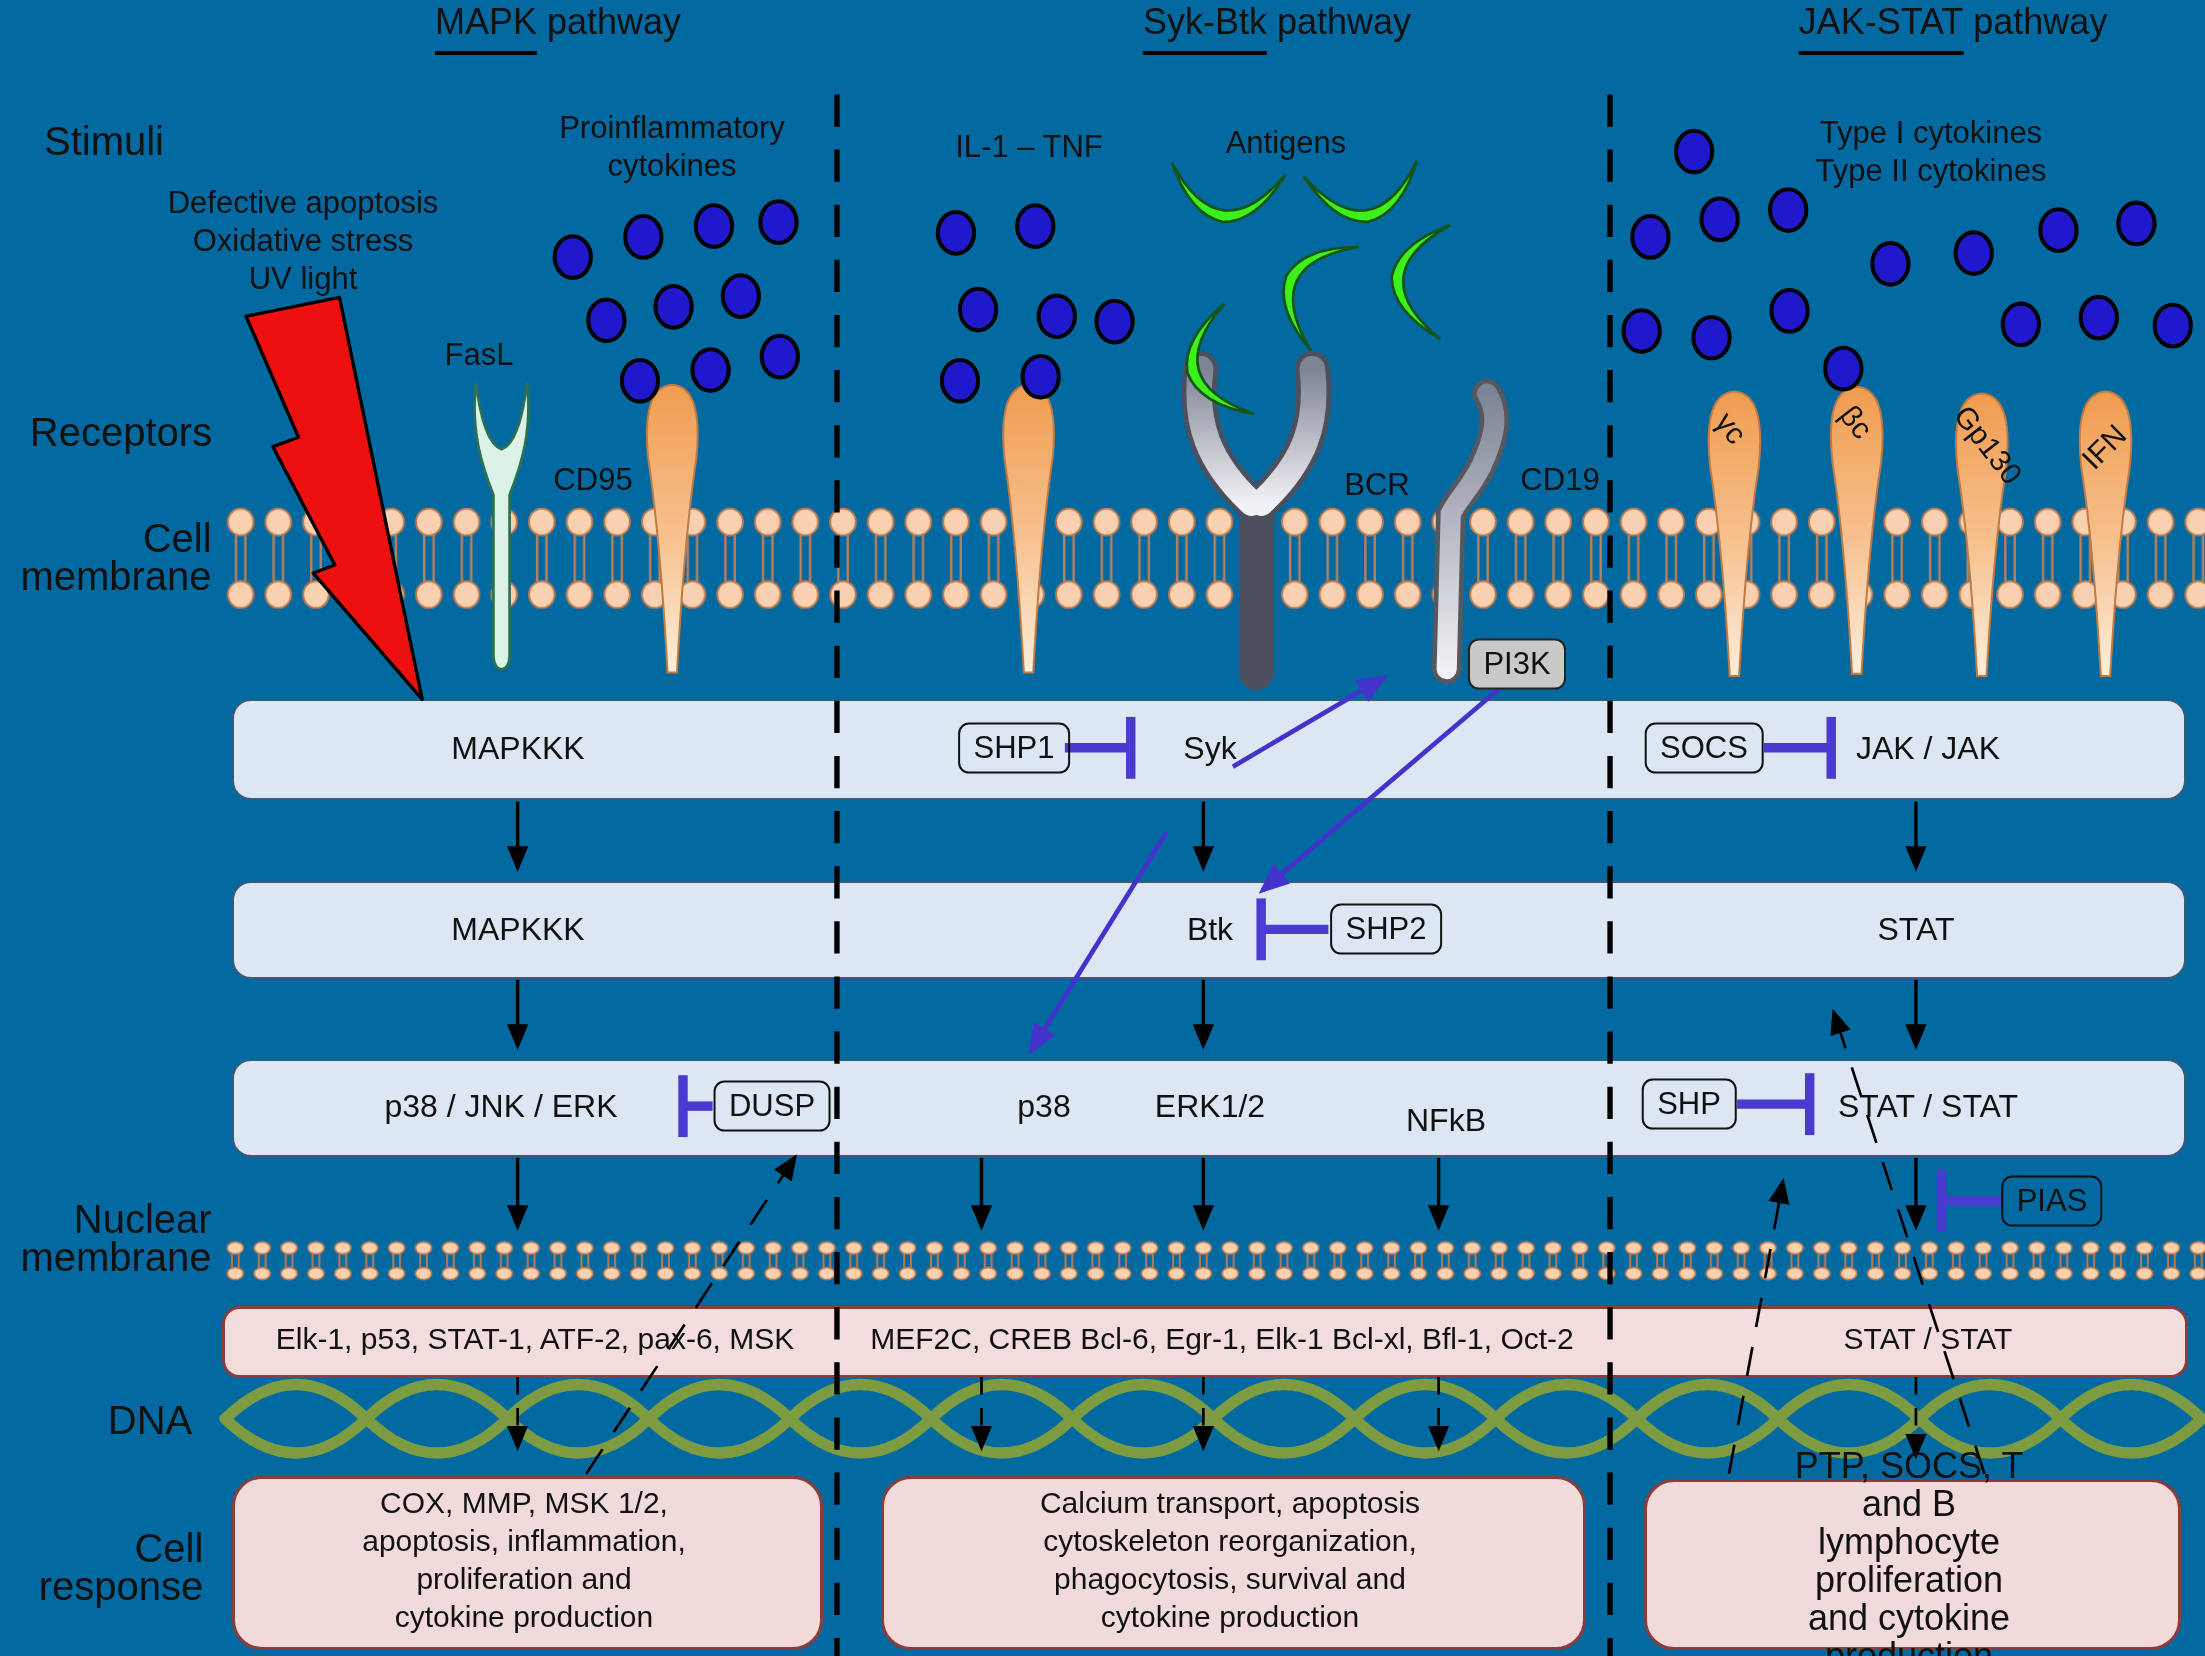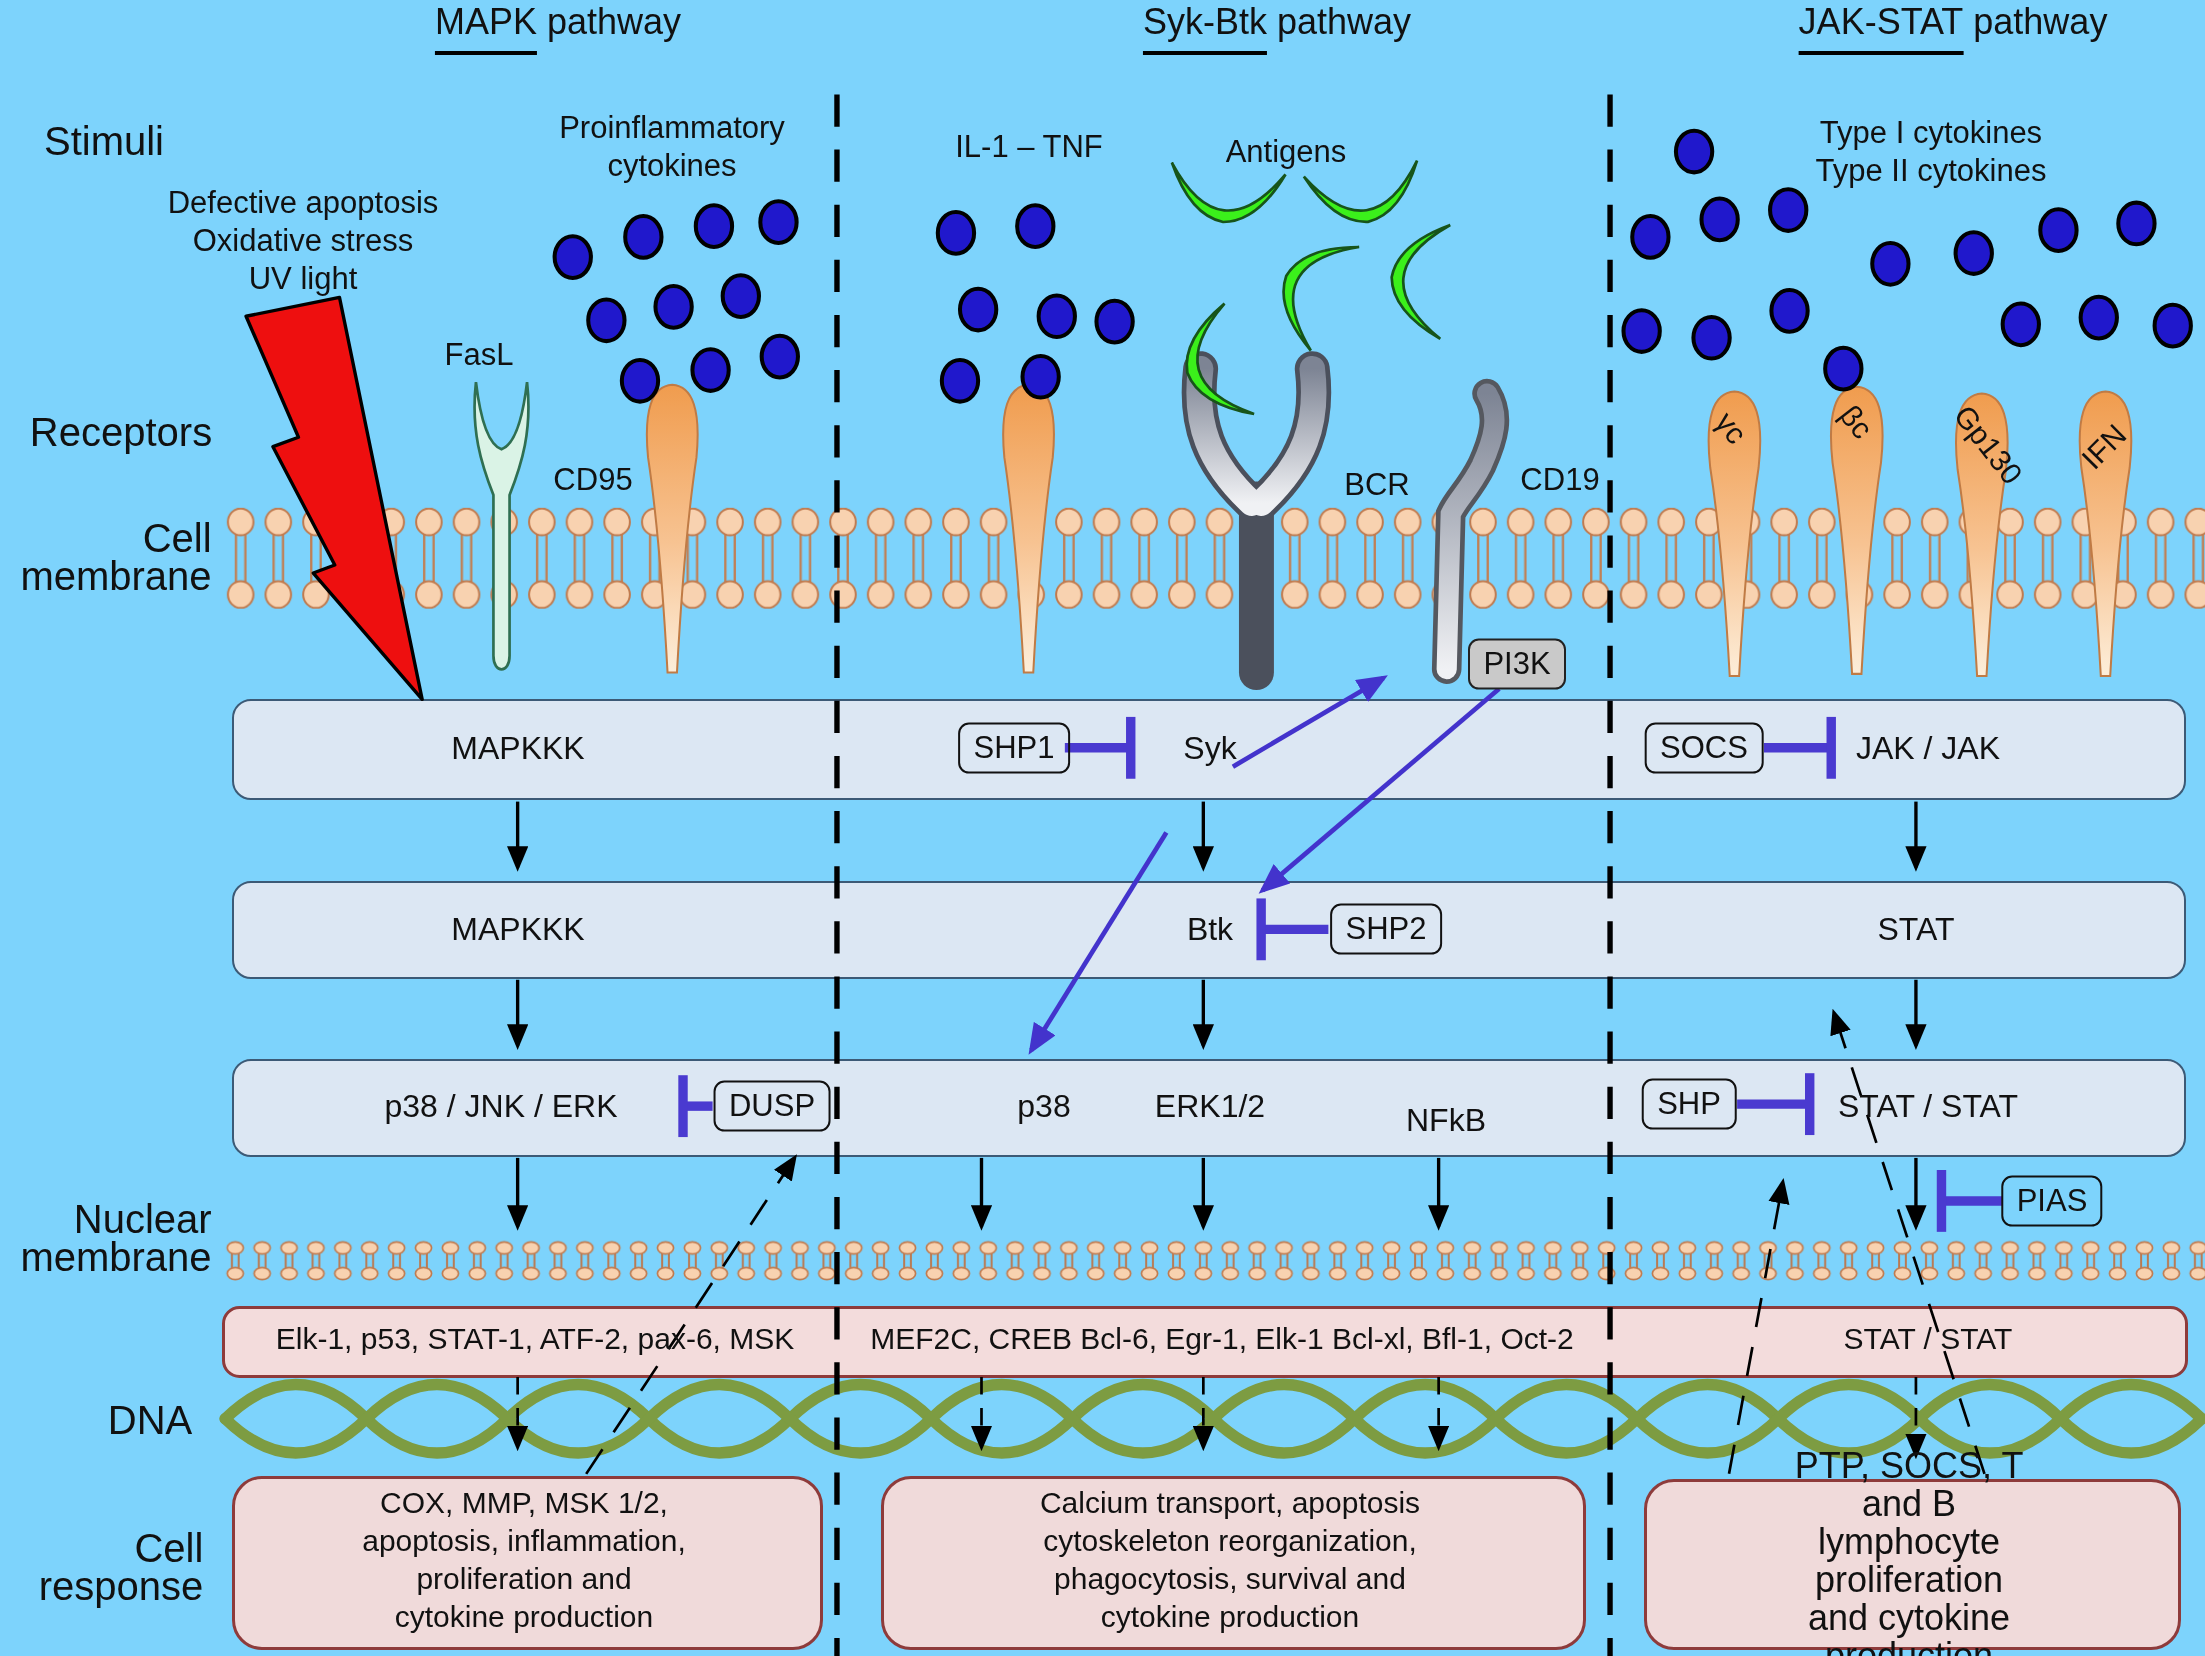--- a/index.html
+++ b/index.html
@@ -1,16 +1,16 @@
 <!DOCTYPE html>
 <html style="font-size:10.8px"><head>
 <meta charset="utf-8">
 <style>
   html,body{margin:0;padding:0;background:#fff;}
-  .canvas{position:relative;width:2205px;height:1657px;background:#7dd3fc;overflow:hidden;
+  .canvas{position:relative;width:2205px;height:1657px;background:#0369a1;overflow:hidden;
           font-family:"Liberation Sans",sans-serif;color:#111;}
   .layer{position:absolute;left:0;top:0;width:100%;height:100%;}
   .bands{z-index:1;}
   .overlay{z-index:2;pointer-events:none;}
   .text{z-index:3;}
   
   .band{position:absolute;left:232px;width:1950px;background:#dce7f3;border:2.7px solid #3c5a76;border-radius:19px;}
   .pinkband{position:absolute;background:#f3dcdc;border:3.4px solid #8e3b3b;border-radius:17.5px;}
   .respbox{position:absolute;background:#f0dada;border:3.4px solid #8e3b3b;border-radius:30px;}
   
@@ -234,21 +234,21 @@
     <div class="t side" style="left:108px;top:1420px;margin-left:42px;">DNA</div>
     <div class="t side pre lh" style="left:121px;top:1567px;">Cell
 response</div>
 
     <div class="t small pre lh" style="left:303px;top:241px;">Defective apoptosis
 Oxidative stress
 UV light</div>
     <div class="t small pre lh" style="left:672px;top:147px;">Proinflammatory
 cytokines</div>
     <div class="t small" style="left:1029px;top:147px;">IL-1 – TNF</div>
-    <div class="t small" style="left:1286px;top:143px;margin-top:9px;">Antigens</div>
+    <div class="t small" style="left:1286px;top:143px;">Antigens</div>
     <div class="t small pre lh" style="left:1931px;top:152px;">Type I cytokines
 Type II cytokines</div>
 
     <div class="t small" style="left:479px;top:355px;">FasL</div>
     <div class="t small" style="left:593px;top:480px;">CD95</div>
     <div class="t small" style="left:1377px;top:485px;">BCR</div>
     <div class="t small" style="left:1560px;top:480px;">CD19</div>
     <div class="rot" style="left:1716px;top:411px;transform:rotate(52deg);">γc</div>
     <div class="rot" style="left:1840px;top:405px;transform:rotate(52deg);">βc</div>
     <div class="rot" style="left:1943px;top:428px;transform:rotate(52deg);">Gp130</div>

